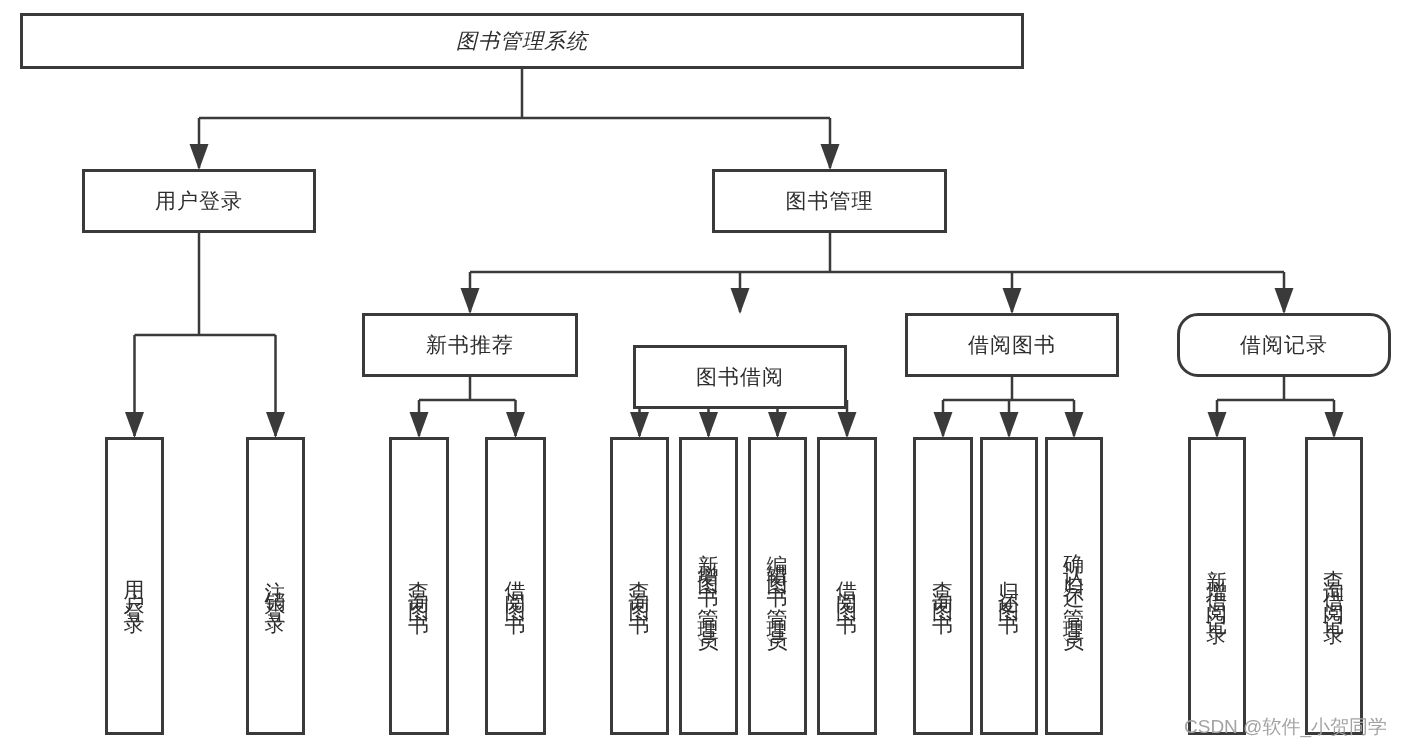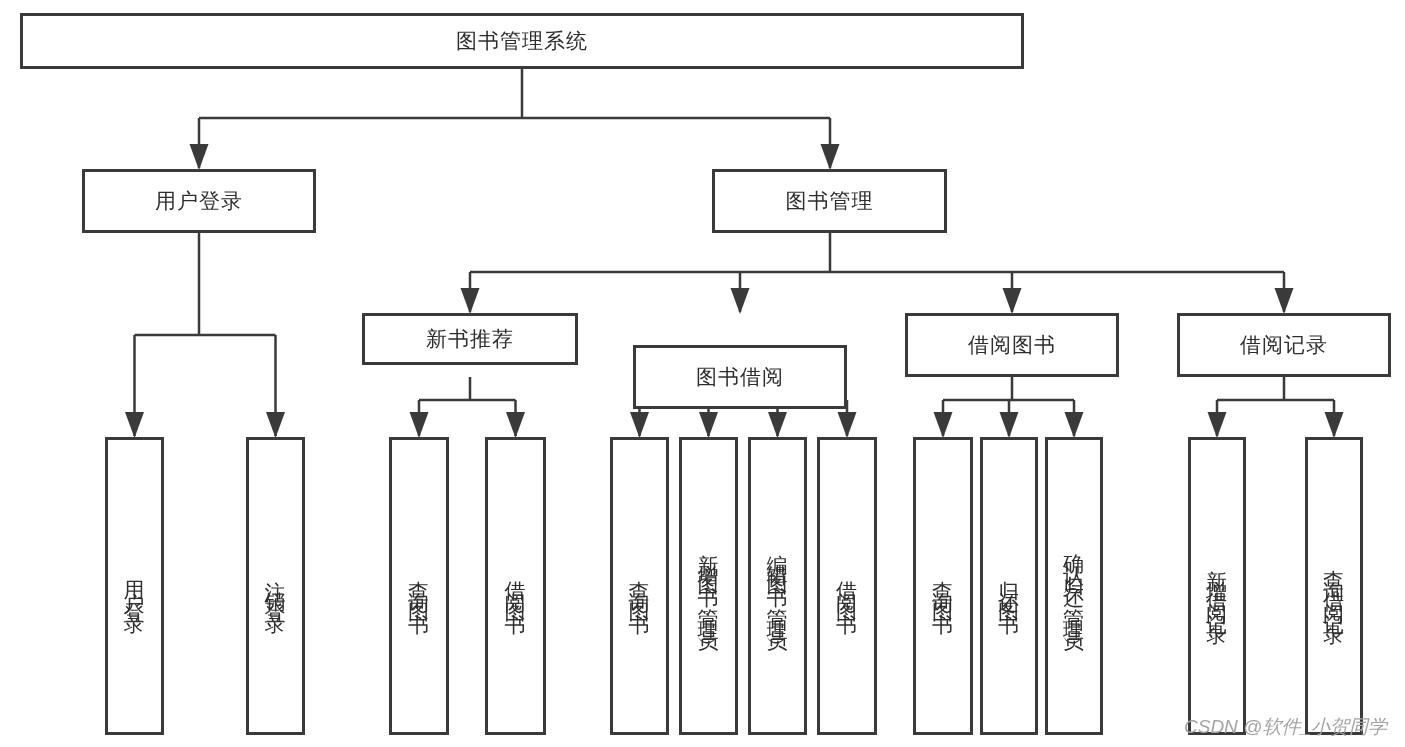--- a/index.html
+++ b/index.html
@@ -4,21 +4,21 @@
 <style>
   html,body{margin:0;padding:0;background:#ffffff;}
   body{font-family:"Liberation Sans","DejaVu Sans",sans-serif;}
   .canvas{position:relative;width:1405px;height:747px;background:#ffffff;overflow:hidden;}
   .connectors{position:absolute;left:0;top:0;width:1405px;height:747px;}
   .node{position:absolute;background:#ffffff;border:3px solid #3a3a3a;box-sizing:border-box;
         display:flex;align-items:center;justify-content:center;color:#2e2e2e;}
   .node .htext{font-size:21px;letter-spacing:1px;white-space:nowrap;}
   .node .vtext{writing-mode:vertical-rl;text-orientation:mixed;font-size:21px;line-height:1;
                letter-spacing:11px;white-space:nowrap;}
-  .watermark{position:absolute;color:#a3a3a3;font-size:19px;white-space:nowrap;font-style:italic;}
+  .watermark{position:absolute;color:#a3a3a3;font-size:19px;white-space:nowrap;}
 </style>
 </head>
 <body>
 
 <div class="canvas">
 
   <svg class="connectors" width="1405" height="747" viewBox="0 0 1405 747" fill="none" stroke="#3a3a3a" stroke-width="2.5">
 
     <path d="M522,69 V118 M199,118 H830 M199,118 V168 M830,118 V168"></path>
     <polygon points="189.5,144 208.5,144 199,170" fill="#3a3a3a" stroke="none"></polygon>
@@ -47,41 +47,41 @@
     <path d="M1012,377 V400 M943,400 H1074 M943,400 V436 M1009,400 V436 M1074,400 V436"></path>
     <polygon points="933.5,412 952.5,412 943,438" fill="#3a3a3a" stroke="none"></polygon>
     <polygon points="999.5,412 1018.5,412 1009,438" fill="#3a3a3a" stroke="none"></polygon>
     <polygon points="1064.5,412 1083.5,412 1074,438" fill="#3a3a3a" stroke="none"></polygon>
 
     <path d="M1284,377 V400 M1217,400 H1334 M1217,400 V436 M1334,400 V436"></path>
     <polygon points="1207.5,412 1226.5,412 1217,438" fill="#3a3a3a" stroke="none"></polygon>
     <polygon points="1324.5,412 1343.5,412 1334,438" fill="#3a3a3a" stroke="none"></polygon>
   </svg>
 
-  <div class="node" style="left:20px;top:13px;width:1004px;height:56px;">
+  <div class="node" style="left:20px;top:13px;width:1004px;height:56px;font-style:italic;">
     <span class="htext">图书管理系统</span>
   </div>
 
   <div class="node" style="left:82px;top:169px;width:234px;height:64px;">
     <span class="htext">用户登录</span>
   </div>
   <div class="node" style="left:712px;top:169px;width:235px;height:64px;">
     <span class="htext">图书管理</span>
   </div>
 
-  <div class="node" style="left:362px;top:313px;width:216px;height:52px;">
+  <div class="node" style="left:362px;top:313px;width:216px;height:64px;">
     <span class="htext">新书推荐</span>
   </div>
   <div class="node" style="left:633px;top:313px;width:214px;height:64px;margin-top:32px;">
     <span class="htext">图书借阅</span>
   </div>
   <div class="node" style="left:905px;top:313px;width:214px;height:64px;">
     <span class="htext">借阅图书</span>
   </div>
-  <div class="node" style="left:1177px;top:313px;width:214px;height:64px;">
+  <div class="node" style="left:1177px;top:313px;width:214px;height:64px;border-radius:21px;">
     <span class="htext">借阅记录</span>
   </div>
 
   <div class="node" style="left:105px;top:437px;width:59px;height:298px;">
     <span class="vtext">用户登录</span>
   </div>
   <div class="node" style="left:246px;top:437px;width:59px;height:298px;">
     <span class="vtext">注销登录</span>
   </div>
 

